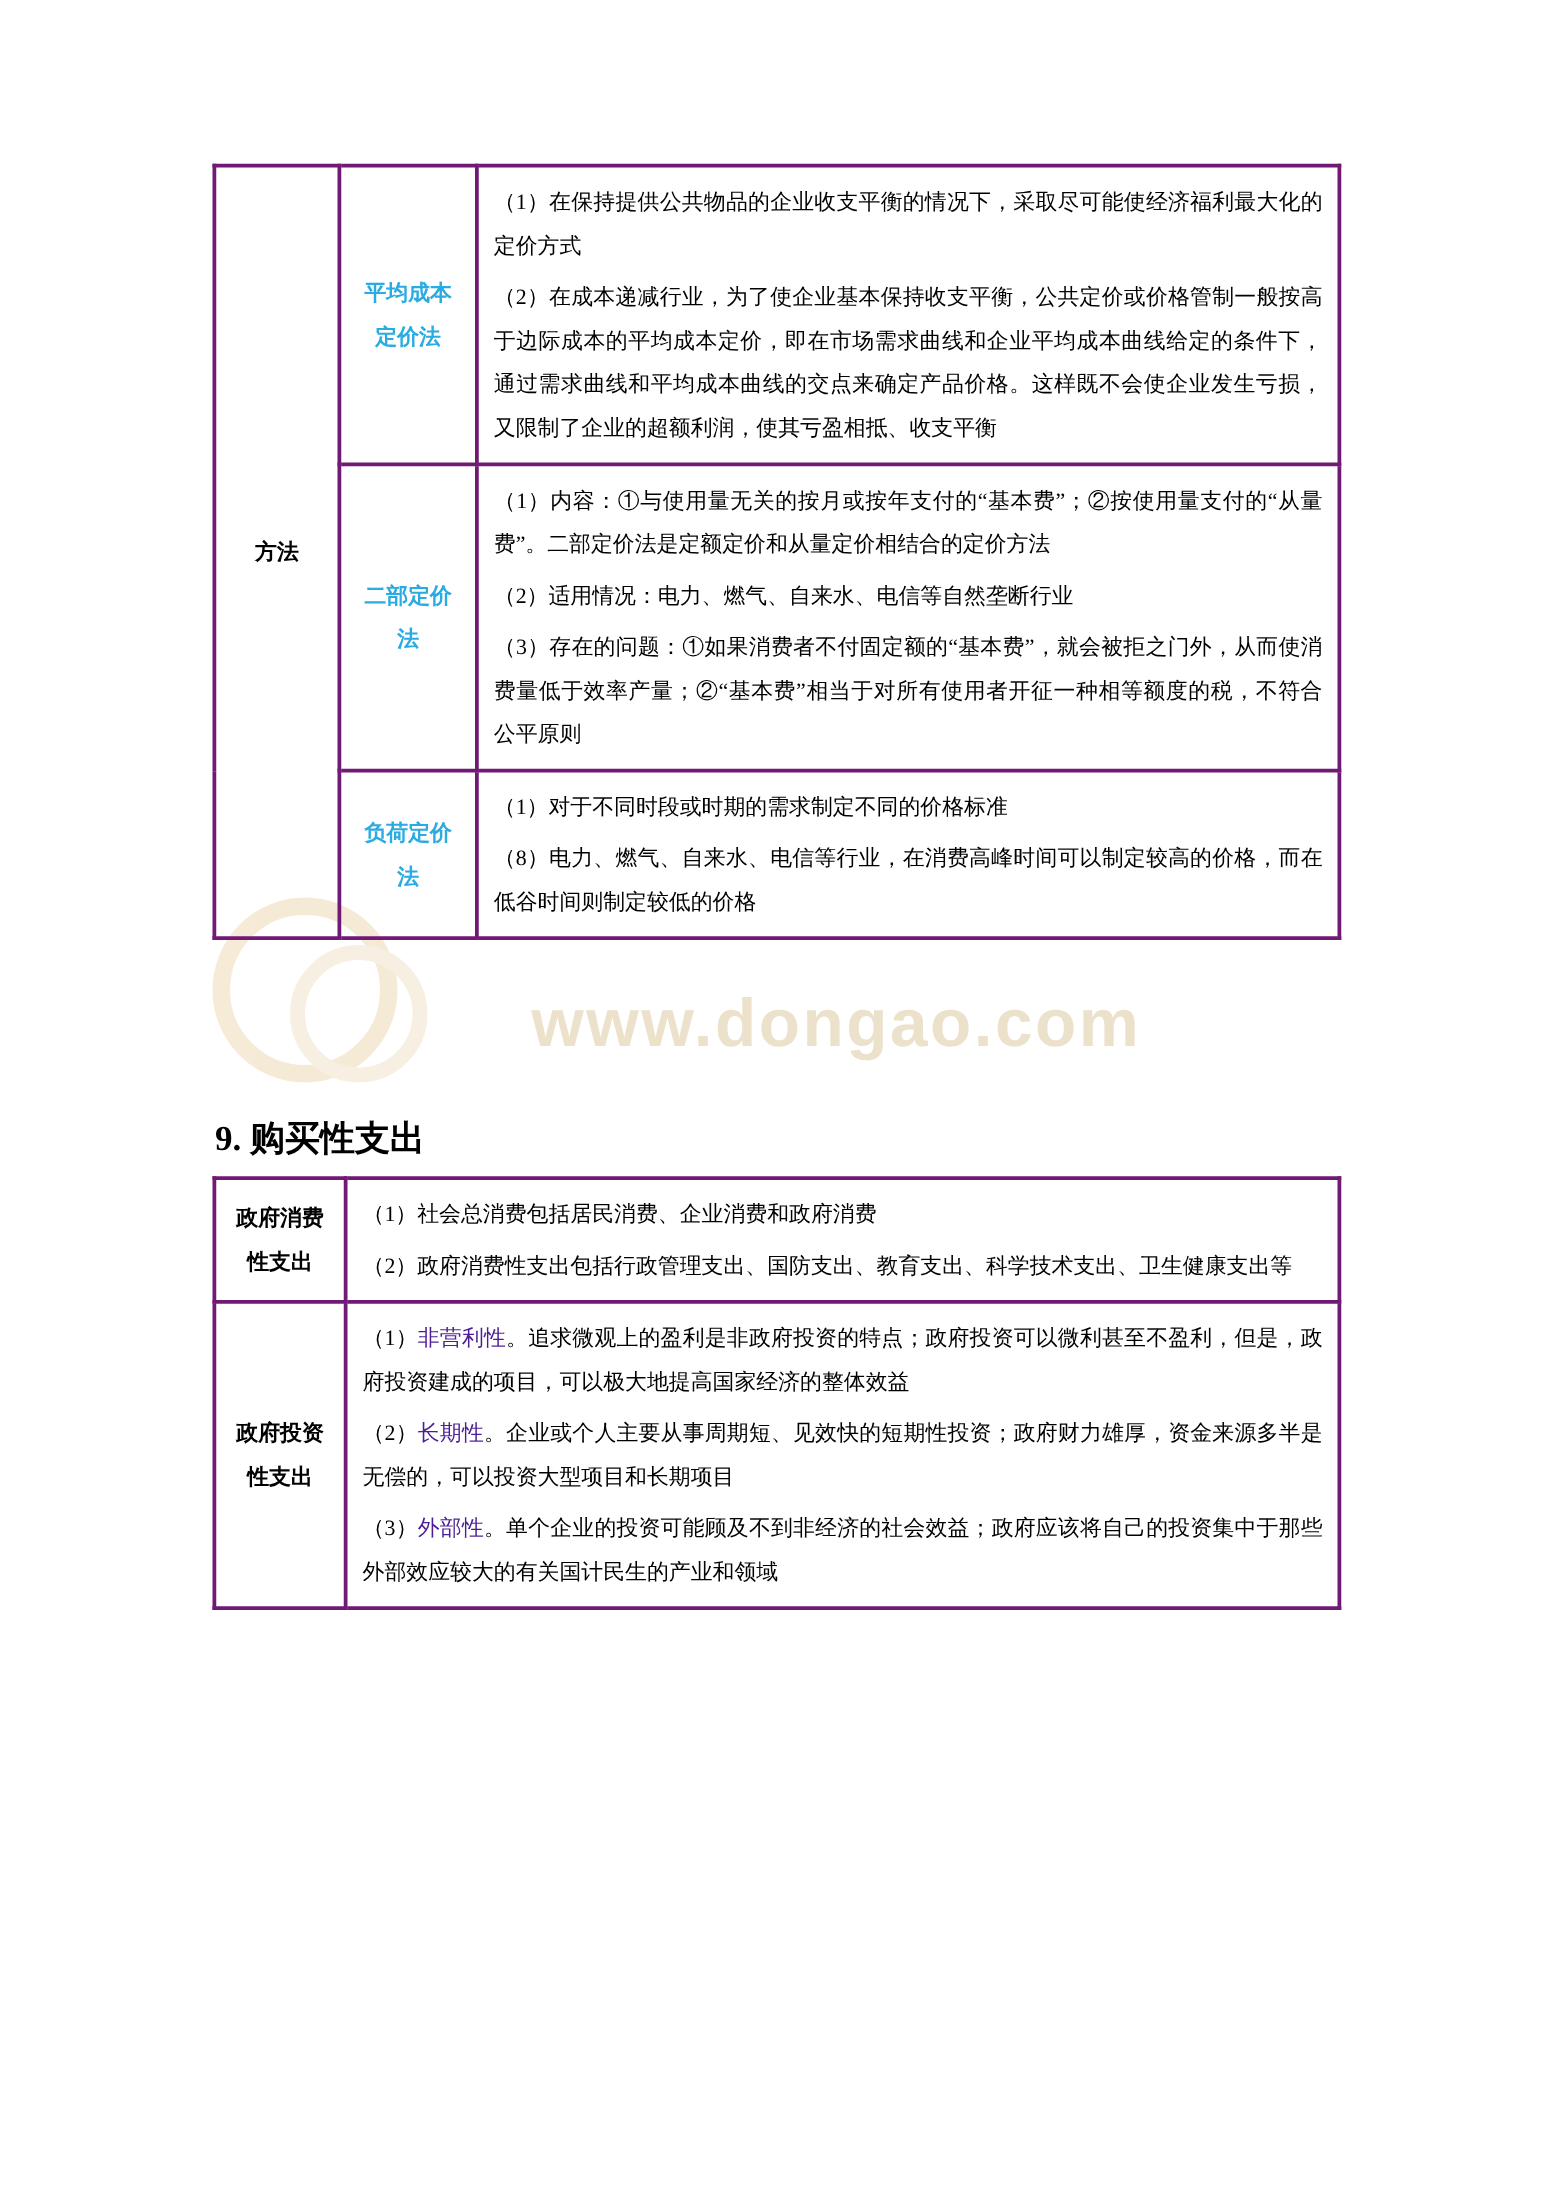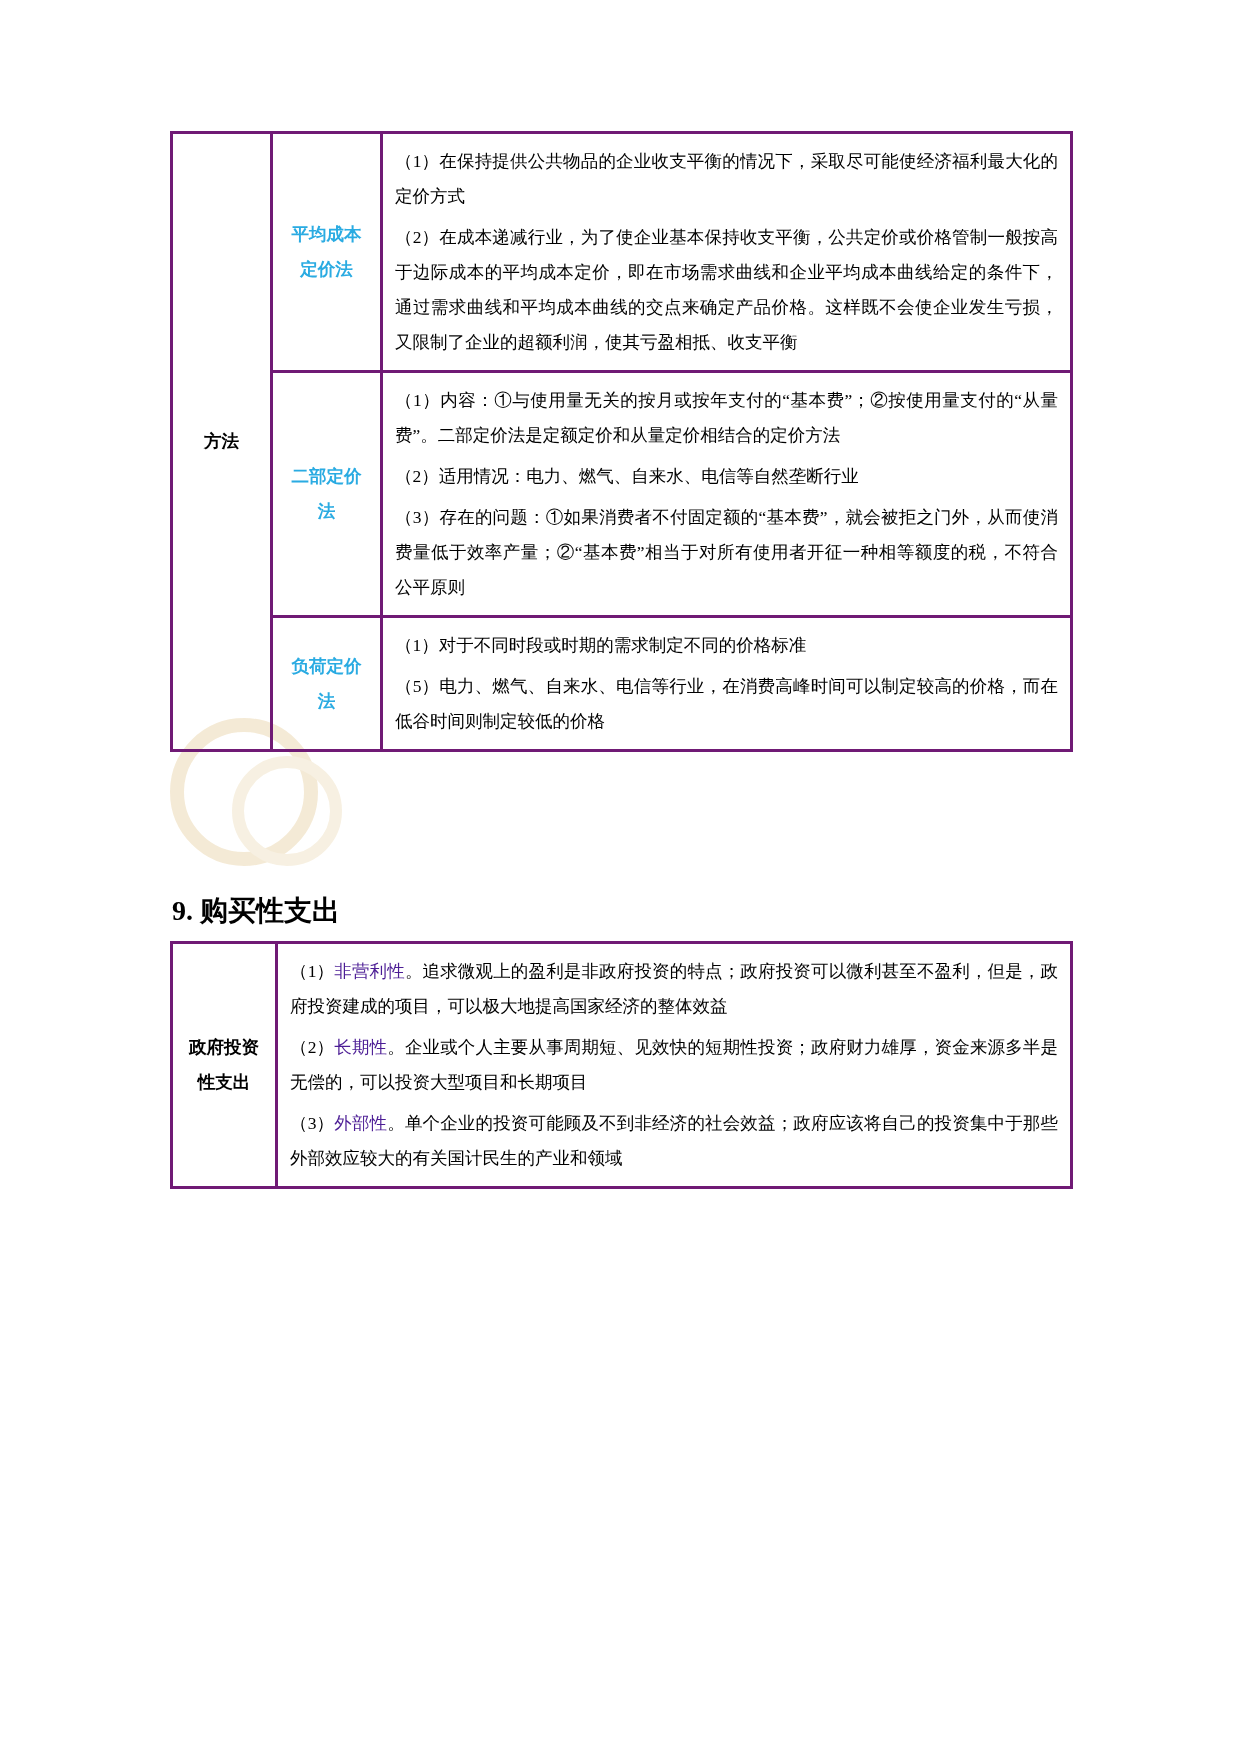--- a/index.html
+++ b/index.html
@@ -138,20 +138,21 @@
   }
 </style>
 </head>
 <body>
 
 <div class="page">
 
   <div class="watermark">
     <div class="wm-ring"></div>
     <div class="wm-ring2"></div>
+    <div class="wm-url">www.dongao.com</div>
   </div>
 
   <table class="tbl" id="table1">
     <colgroup>
       <col style="width:100px">
       <col style="width:110px">
       <col style="width:690px">
     </colgroup>
     <tbody>
       <tr>
@@ -176,36 +177,46 @@
           <p>（3）存在的问题：①如果消费者不付固定额的“基本费”，就会被拒之门外，从而使消费量低于效率产量；②“基本费”相当于对所有使用者开征一种相等额度的税，不符合公平原则</p>
         </td>
       </tr>
       <tr>
         <td class="sub-label">
           <div>负荷定价</div>
           <div>法</div>
         </td>
         <td class="body-cell">
           <p>（1）对于不同时段或时期的需求制定不同的价格标准</p>
-          <p>（5）电力、燃气、自来水、电信等行业，在消费高峰时间可以制定较高的价格，而在低谷时间则制定较低的价格</p>
+          <p>（8）电力、燃气、自来水、电信等行业，在消费高峰时间可以制定较高的价格，而在低谷时间则制定较低的价格</p>
         </td>
       </tr>
     </tbody>
   </table>
 
   <div class="heading">9. 购买性支出</div>
 
   <table class="tbl" id="table2">
     <colgroup>
       <col style="width:105px">
       <col style="width:795px">
     </colgroup>
     <tbody>
       <tr>
         <td class="label-cell">
+          <div>政府消费</div>
+          <div>性支出</div>
+        </td>
+        <td class="body-cell">
+          <p>（1）社会总消费包括居民消费、企业消费和政府消费</p>
+          <p>（2）政府消费性支出包括行政管理支出、国防支出、教育支出、科学技术支出、卫生健康支出等</p>
+        </td>
+      </tr>
+      <tr>
+        <td class="label-cell">
           <div>政府投资</div>
           <div>性支出</div>
         </td>
         <td class="body-cell">
           <p><span>（1）</span><span class="hl">非营利性</span><span>。追求微观上的盈利是非政府投资的特点；政府投资可以微利甚至不盈利，但是，政府投资建成的项目，可以极大地提高国家经济的整体效益</span></p>
           <p><span>（2）</span><span class="hl">长期性</span><span>。企业或个人主要从事周期短、见效快的短期性投资；政府财力雄厚，资金来源多半是无偿的，可以投资大型项目和长期项目</span></p>
           <p><span>（3）</span><span class="hl">外部性</span><span>。单个企业的投资可能顾及不到非经济的社会效益；政府应该将自己的投资集中于那些外部效应较大的有关国计民生的产业和领域</span></p>
         </td>
       </tr>
     </tbody>

